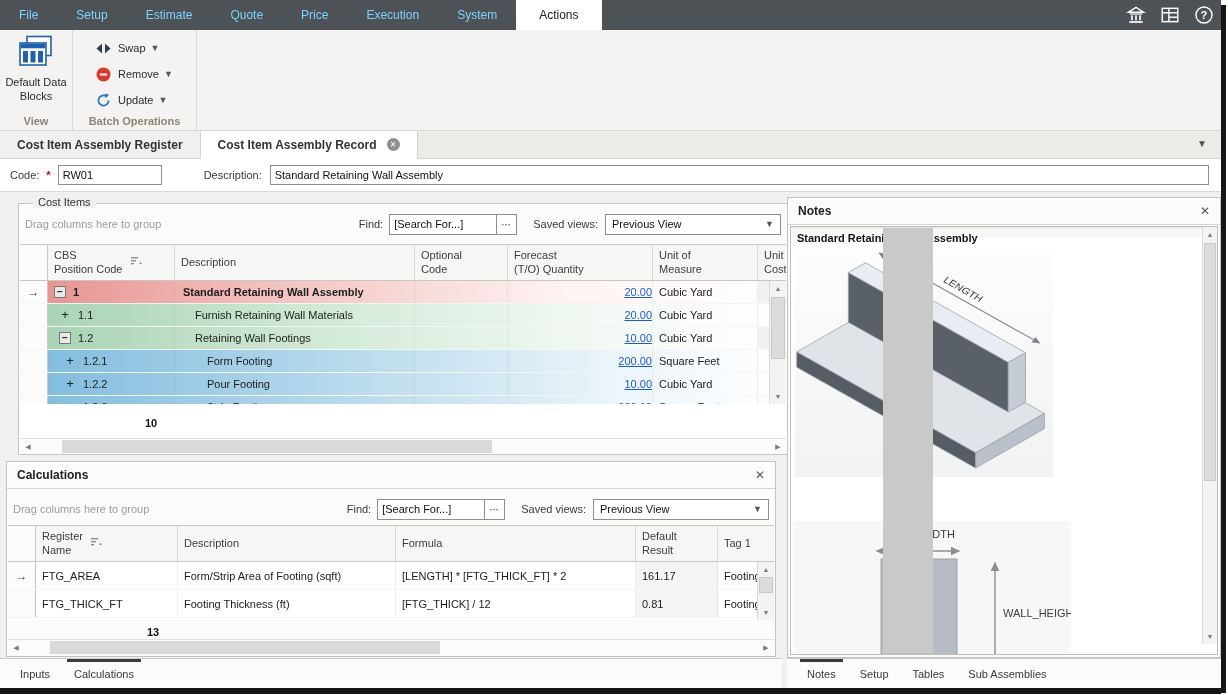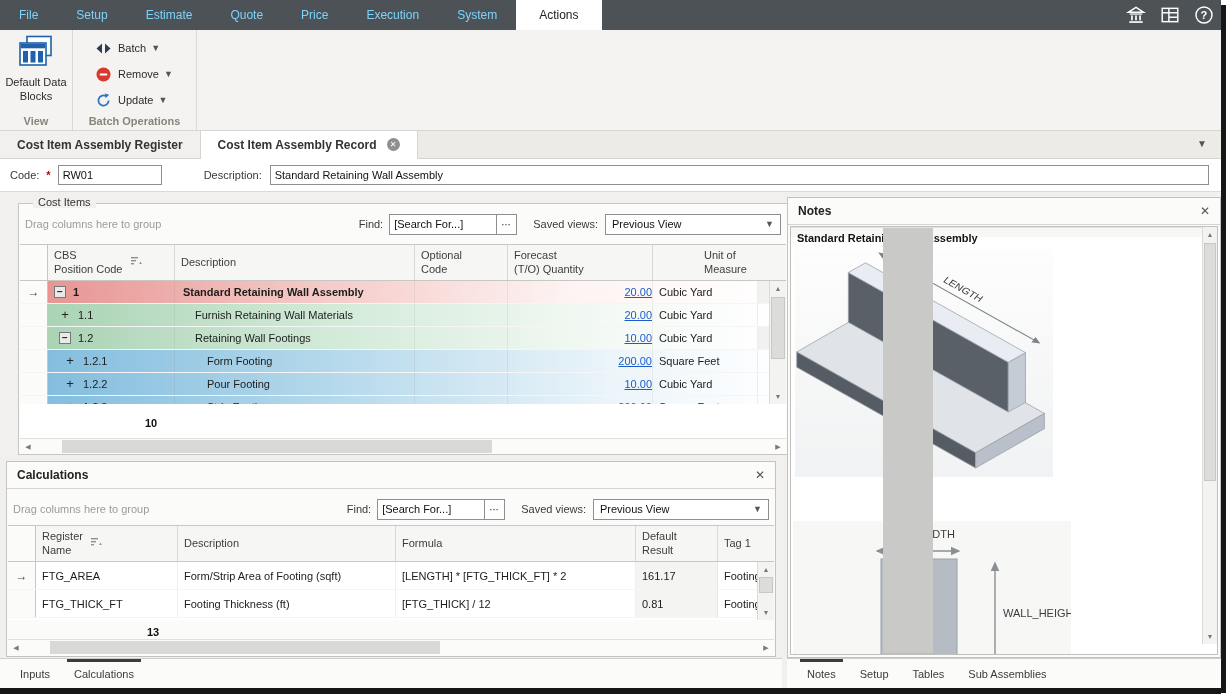--- a/index.html
+++ b/index.html
@@ -188,21 +188,21 @@
     </div>
     <div class="ribbon-group rg-batch">
       <div class="batch-col">
         <div class="batch-btn">
           <span class="ic">
             <svg width="15" height="11" viewBox="0 0 15 11">
               <path d="M6 0.5 L6 10.5 L0.5 5.5 Z" fill="#2c3e50"></path>
               <path d="M9 0.5 L9 10.5 L14.5 5.5 Z" fill="#2c3e50"></path>
             </svg>
           </span>
-          <span>Batch</span>
+          <span>Swap</span>
           <span class="caret">▼</span>
         </div>
         <div class="batch-btn">
           <span class="ic">
             <svg width="15" height="15" viewBox="0 0 15 15">
               <circle cx="7.5" cy="7.5" r="7" fill="#d63a2f"></circle>
               <rect x="3.6" y="6.4" width="7.8" height="2.2" rx="1" fill="#fff"></rect>
             </svg>
           </span>
           <span>Remove</span>
@@ -265,21 +265,21 @@
                   <rect x="0" y="1" width="7" height="1.4" fill="#8f8f8f"></rect>
                   <rect x="0" y="4" width="5" height="1.4" fill="#8f8f8f"></rect>
                   <rect x="0" y="7" width="3" height="1.4" fill="#8f8f8f"></rect>
                   <path d="M8.2 8 L10.8 8 L9.5 5.6 Z" fill="#8f8f8f"></path>
                 </svg></span></div>
             <div class="gh-cell" style="width: 240px;"><div class="hlabel">Description</div></div>
             <div class="gh-cell" style="width: 93px;"><div class="hlabel">Optional
 Code</div></div>
             <div class="gh-cell" style="width: 145px;"><div class="hlabel">Forecast
 (T/O) Quantity</div></div>
-            <div class="gh-cell" style="width: 105px; margin-left: 45px;"><div class="hlabel">Unit of
+            <div class="gh-cell" style="width: 105px;"><div class="hlabel">Unit of
 Measure</div></div>
             <div class="gh-cell" style="width: 40px;"><div class="hlabel">Unit Cost</div></div>
           </div>
         <div class="grid-body cost-body" id="cost-body">
             <div class="grid-row row-red">
               <div class="g-cell ind-cell" style="width: 28px;">→</div>
               <div class="g-cell" style="width: 127px;">
                 <div class="exp minus" style="margin-left: 6px;">−</div>
                 <div class="code-text bold">1</div>
               </div>

